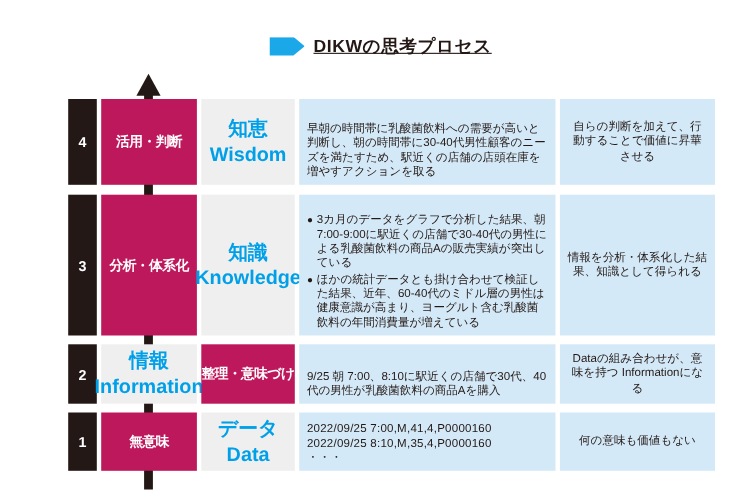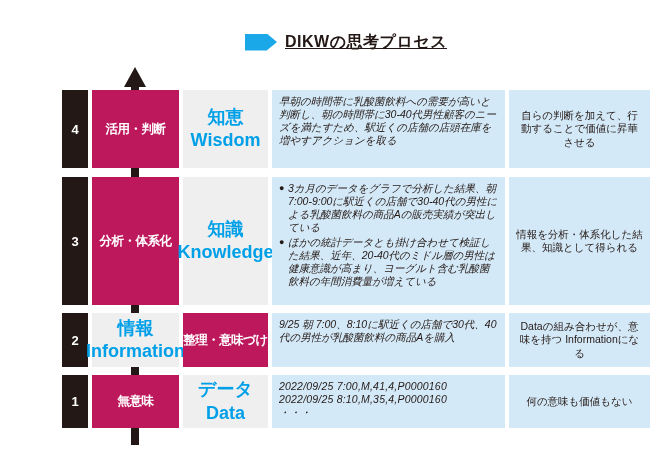--- a/index.html
+++ b/index.html
@@ -52,21 +52,21 @@
   }
   .layer{
     background:#EFEFEF;color:#00A0E9;font-weight:bold;font-size:18px;
     flex-direction:column;justify-content:center;line-height:1.3;
     text-align:center;
   }
   .desc,.note{
     background:#D4E9F7;font-size:10.5px;line-height:1.24;
     padding:5px 7px;color:#231815;
   }
-  .desc{align-items:flex-start;font-style:italic;}
+  .desc{align-items:flex-end;}
   .note{align-items:center;text-align:center;}
   .desc-inner,.note-inner{width:100%;}
   .bullet-item{display:flex;margin-bottom:2px;}
   .bullet-item:last-child{margin-bottom:0;}
   .bullet-mark{flex:0 0 auto;width:9px;font-size:9px;line-height:13px;}
   .bullet-text{flex:1 1 auto;}
   .data-line{white-space:nowrap;letter-spacing:0.2px;}
 </style>
 </head>
 <body>
@@ -102,21 +102,21 @@
     <div>Knowledge</div>
   </div>
   <div class="cell desc">
     <div class="desc-inner">
       <div class="bullet-item">
         <span class="bullet-mark">●</span>
         <span class="bullet-text">3カ月のデータをグラフで分析した結果、朝7:00-9:00に駅近くの店舗で30-40代の男性による乳酸菌飲料の商品Aの販売実績が突出している</span>
       </div>
       <div class="bullet-item">
         <span class="bullet-mark">●</span>
-        <span class="bullet-text">ほかの統計データとも掛け合わせて検証した結果、近年、20-40代のミドル層の男性は健康意識が高まり、ヨーグルト含む乳酸菌飲料の年間消費量が増えている</span>
+        <span class="bullet-text">ほかの統計データとも掛け合わせて検証した結果、近年、60-40代のミドル層の男性は健康意識が高まり、ヨーグルト含む乳酸菌飲料の年間消費量が増えている</span>
       </div>
     </div>
   </div>
   <div class="cell note">
     <div class="note-inner">情報を分析・体系化した結果、知識として得られる</div>
   </div>
 </div>
 
 <div class="row row-2">
   <div class="cell num">2</div>

